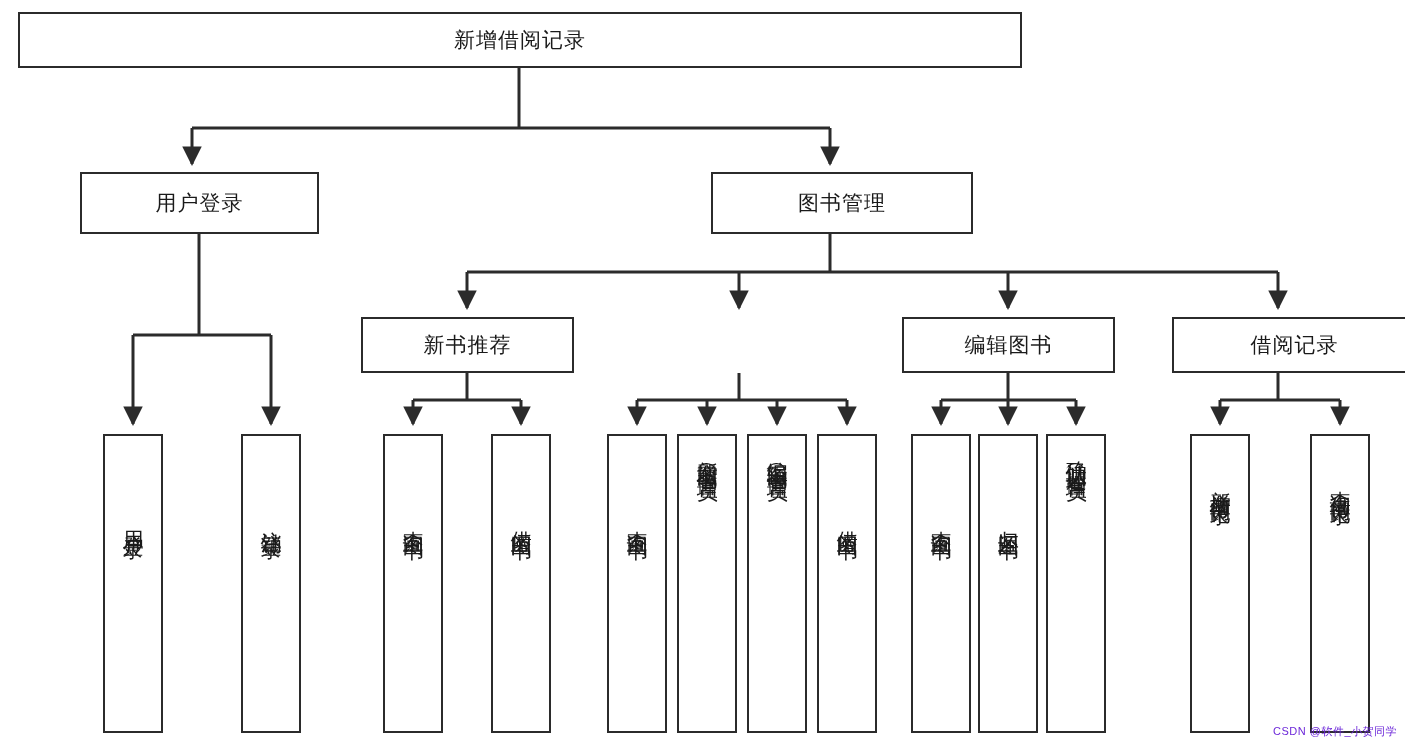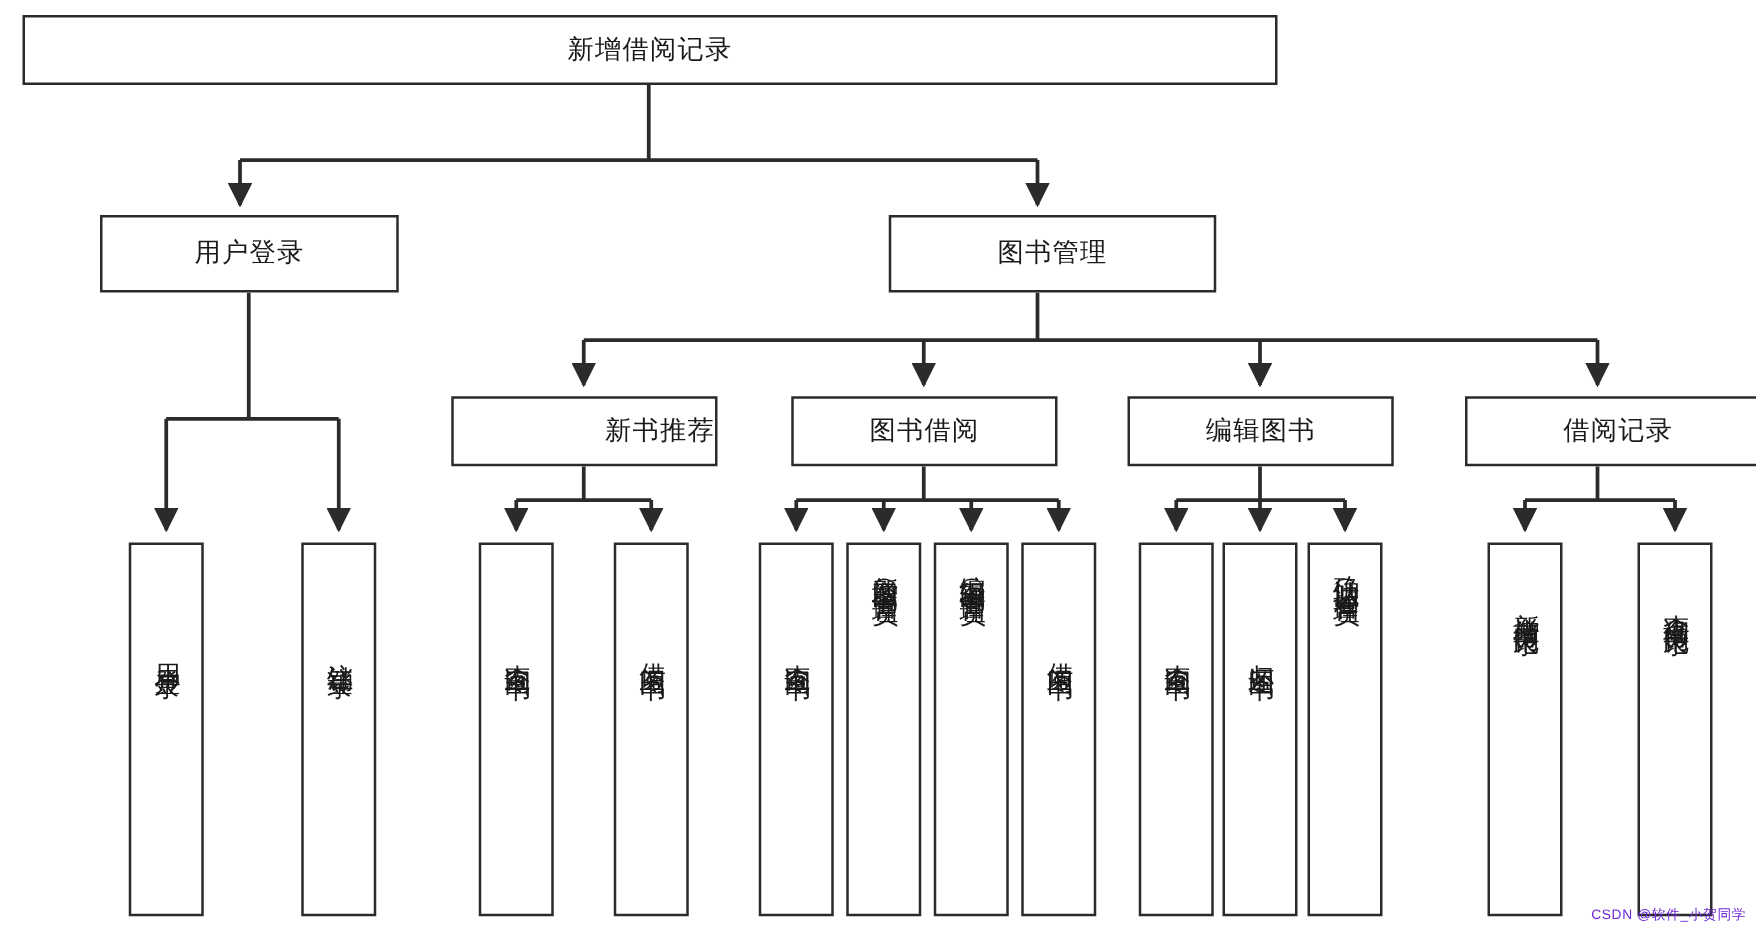--- a/index.html
+++ b/index.html
@@ -126,27 +126,24 @@
   </div>
 
   <div class="node horiz" style="left:80px; top:172px; width:239px; height:62px;">
     <span class="label">用户登录</span>
   </div>
 
   <div class="node horiz" style="left:711px; top:172px; width:262px; height:62px;">
     <span class="label">图书管理</span>
   </div>
 
-  <div class="node horiz" style="left:361px; top:317px; width:213px; height:56px;justify-content:flex-end;">
+  <div class="node horiz" style="left:361px; top:317px; width:213px; height:56px;">
     <span class="label">新书推荐</span>
   </div>
 
-  <div class="node horiz" style="left:633px; top:317px; width:213px; height:56px;">
-    <span class="label">图书借阅</span>
-  </div>
 
   <div class="node horiz" style="left:902px; top:317px; width:213px; height:56px;">
     <span class="label">编辑图书</span>
   </div>
 
   <div class="node horiz" style="left:1172px; top:317px; width:245px; height:56px;">
     <span class="label">借阅记录</span>
   </div>
 
   <div class="node vert" style="left:103px; top:434px; width:60px; height:299px; padding-top:78px;">

